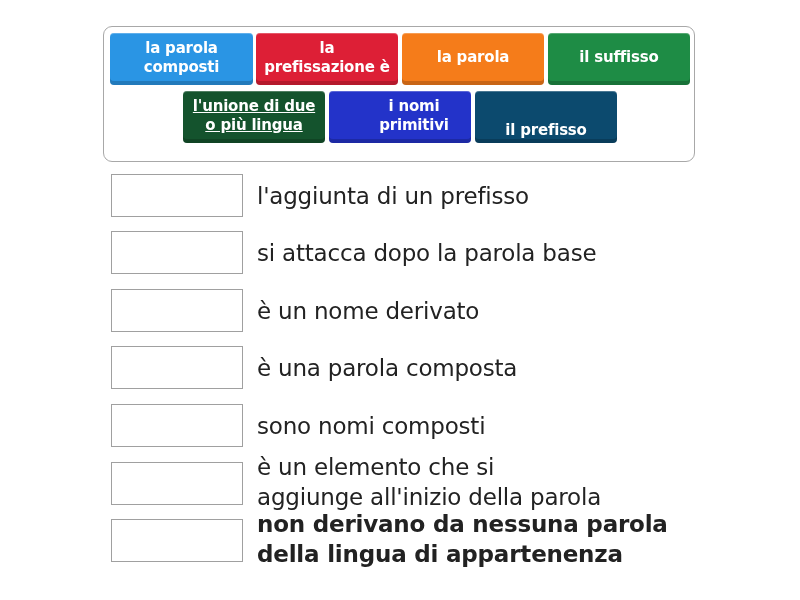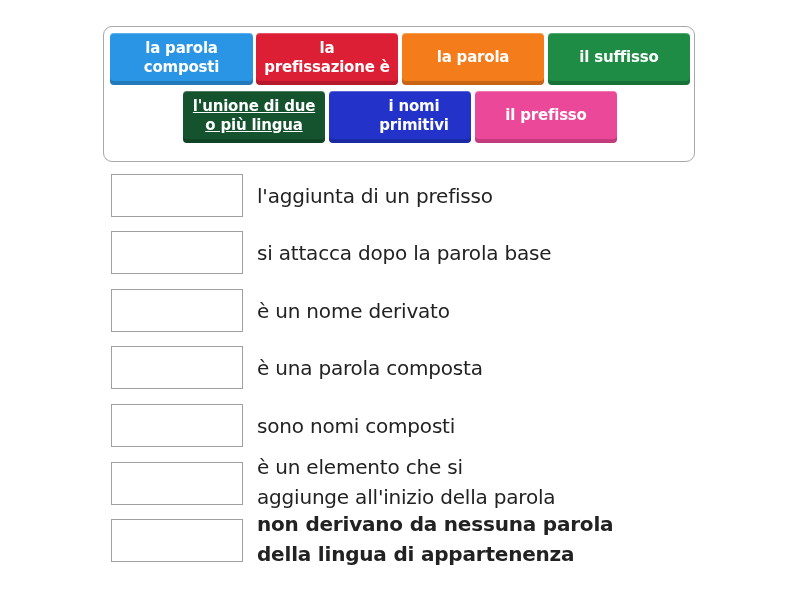--- a/index.html
+++ b/index.html
@@ -63,21 +63,21 @@
       background: #fff;
     }
     .answer-text {
       position: absolute;
       left: 146px;
       top: 0;
       width: 440px;
       height: 43px;
       display: flex;
       align-items: center;
-      font-size: 20px;
+      font-size: 23px;
       color: #222;
       line-height: 30px;
       letter-spacing: -0.2px;
     }
   </style>
 </head>
 <body>
 
 <div class="stage">
 
@@ -111,21 +111,21 @@
         <span>l'unione di due</span>
         <span>o più lingua</span>
       </div>
     </div>
     <div class="tile" style="left:225px; top:64px; width:142px; background:#2333c9;padding-left:32px;">
       <div>
         <span>i nomi</span>
         <span>primitivi</span>
       </div>
     </div>
-    <div class="tile" style="left:371px; top:64px; width:142px; background:#ec4899;">
+    <div class="tile" style="left:371px; top:64px; width:142px; background:#0c4a6e;align-items:flex-end;">
       <div>
         <span>il prefisso</span>
       </div>
     </div>
   </div>
 
   <div class="answer-row" style="top:174px;">
     <div class="answer-box"></div>
     <div class="answer-text">l'aggiunta di un prefisso</div>
   </div>

